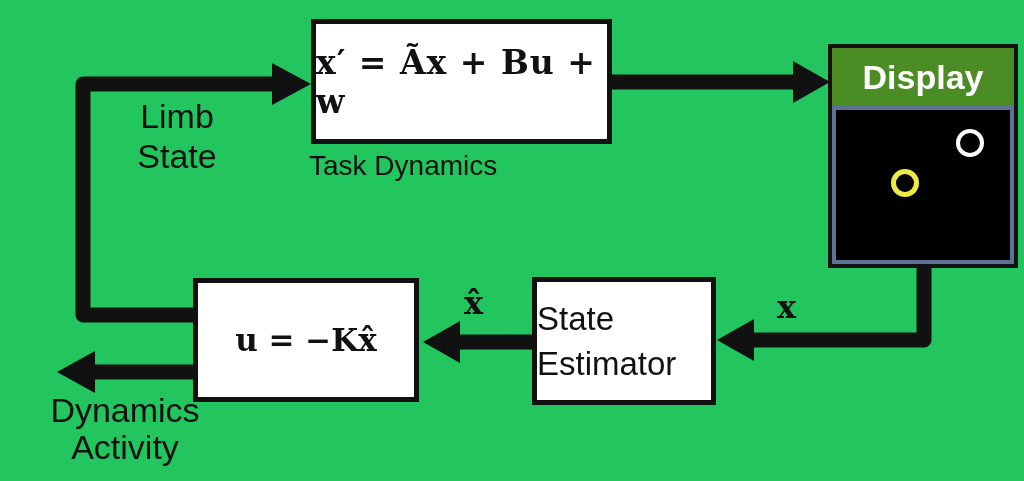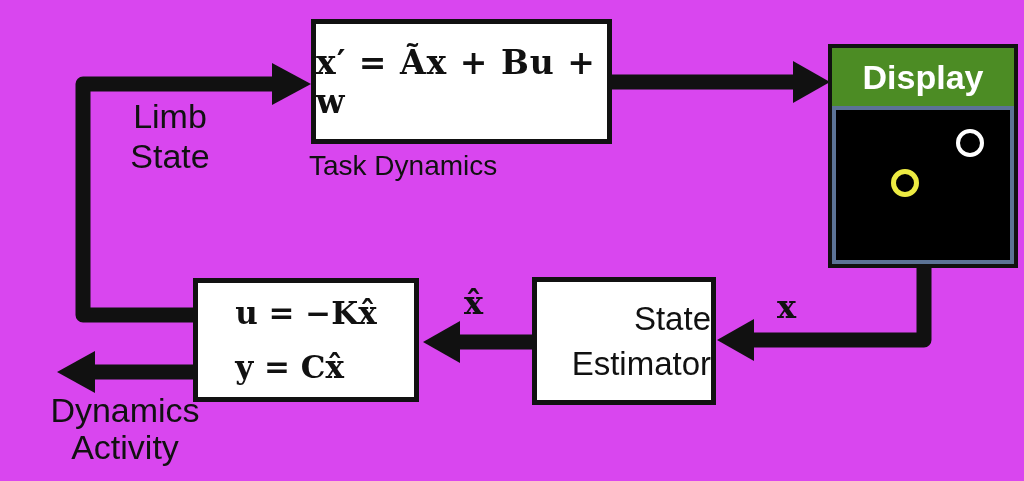--- a/index.html
+++ b/index.html
@@ -1,20 +1,20 @@
 <!DOCTYPE html>
 <html><head>
 <meta charset="utf-8">
 <style>
   html, body { margin: 0; padding: 0; background: #ffffff; }
   .canvas {
     position: relative;
     width: 1024px;
     height: 481px;
-    background: #d946ef;
+    background: #22c55e;
     font-family: "Liberation Sans", sans-serif;
     color: #111111;
     overflow: hidden;
   }
   svg.wires { position: absolute; left: 0; top: 0; }
   .wire { fill: none; stroke: #111111; stroke-width: 15; stroke-linejoin: round; }
   .head { fill: #111111; stroke: none; }
 
   .box {
     position: absolute;
@@ -36,21 +36,21 @@
   .task-caption {
     position: absolute; left: 309px; top: 150px;
     font-size: 28px; color: #111111;
   }
 
   .controller { left: 193px; top: 278px; width: 226px; height: 124px; }
   .eq-stack { text-align: left; font-size: 31px; line-height: 54px; }
 
   .estimator {
     left: 532px; top: 277px; width: 184px; height: 128px;
-    text-align: right; font-size: 33px; line-height: 45px;
+    text-align: left; font-size: 33px; line-height: 45px;
   }
 
   .display-box {
     position: absolute; left: 828px; top: 44px; width: 190px; height: 224px;
     border: 4px solid #111111; box-sizing: border-box;
     display: flex; flex-direction: column; text-align: center;
   }
   .display-header {
     height: 58px; flex: 0 0 58px;
     display: flex; align-items: center; justify-content: center;
@@ -66,21 +66,21 @@
     position: absolute; width: 28px; height: 28px;
     border-radius: 50%; box-sizing: border-box;
   }
   .white-ring { left: 120px; top: 19px; border: 4px solid #ffffff; }
   .yellow-ring { left: 55px; top: 59px; border: 5px solid #EDEB42; }
 
   .edge-label {
     position: absolute; font-size: 34px; color: #111111;
     text-align: center; line-height: 40px;
   }
-  .limb { left: 105px; top: 96px; width: 130px; }
+  .limb { left: 112px; top: 96px; width: 130px; }
   .cortical { left: 49px; top: 392px; width: 152px; line-height: 37px; }
 
   .math-label {
     position: absolute;
     font-family: "DejaVu Serif", "Liberation Serif", serif;
     font-weight: 700; font-size: 32px; color: #111111;
   }
   .xhat { left: 464px; top: 284px; }
   .x    { left: 777px; top: 288px; }
 </style>
@@ -107,21 +107,20 @@
   </svg>
 
   <div class="box task">
     <div class="eq">x′ = Ãx + Bu + w</div>
   </div>
   <div class="task-caption">Task Dynamics</div>
 
   <div class="box controller">
     <div class="eq-stack">
       <div class="eq">u = −Kx̂</div>
-      <div class="eq">y = Cx̂</div>
     </div>
   </div>
 
   <div class="box estimator">
     <div>State Estimator</div>
   </div>
 
   <div class="display-box">
     <div class="display-header" style="background-color: rgb(76, 140, 36);">
       <span>Display</span>

